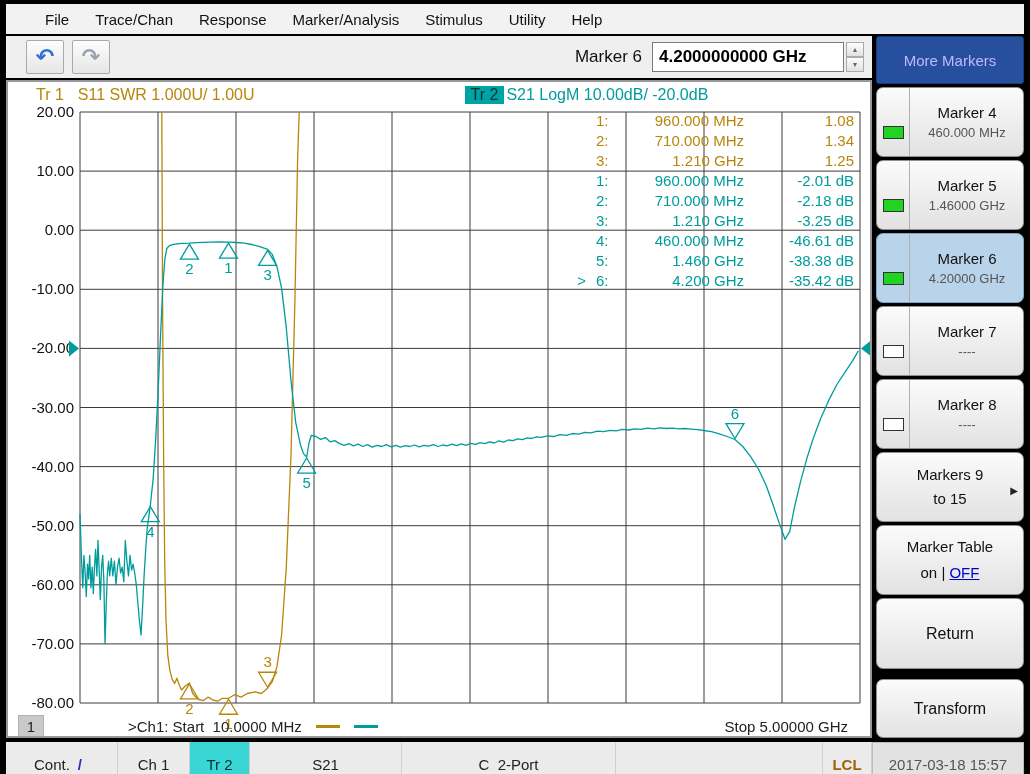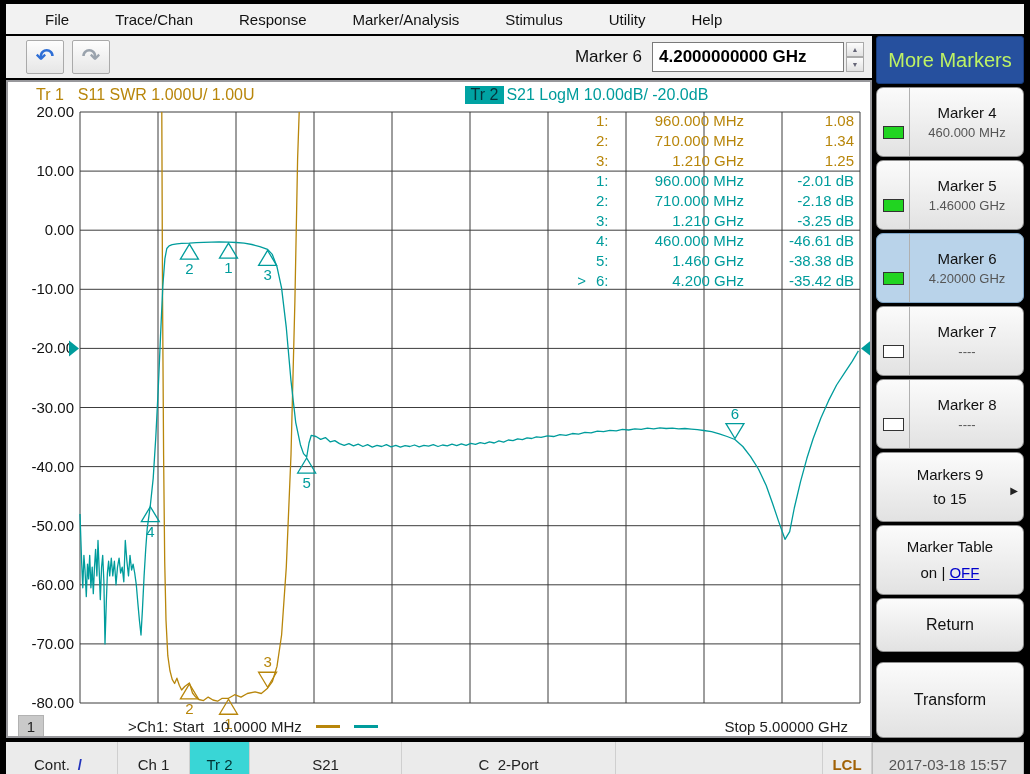--- a/index.html
+++ b/index.html
@@ -1,21 +1,21 @@
 <!DOCTYPE html>
 <html><head>
 <meta charset="utf-8">
 <style>
   html,body{margin:0;padding:0;background:#000;}
   *{box-sizing:border-box;}
   body{font-family:"Liberation Sans","DejaVu Sans",sans-serif;}
   .window{width:1030px;height:774px;background:#000;padding:4px 6px;position:relative;}
 
   
-  .menubar{height:30px;background:#f2f2f2;display:flex;align-items:center;padding-left:26px;margin-bottom:2px;gap:20px;}
+  .menubar{height:30px;background:#f2f2f2;display:flex;align-items:center;padding-left:26px;margin-bottom:2px;}
   .menu-item{font-size:15px;color:#111;padding:4px 13px;cursor:default;}
 
   
   .middle{display:flex;height:702px;}
   .left-col{width:866px;display:flex;flex-direction:column;}
 
   
   .toolbar{height:42px;background:#efefef;display:flex;align-items:center;padding:0 8px 0 20px;margin-bottom:2px;}
   .tool-btn{width:38px;height:34px;border:1px solid #aaa;background:linear-gradient(#fdfdfd,#e6e6e6);
     display:flex;align-items:center;justify-content:center;font-size:22px;line-height:1;margin-right:8px;border-radius:2px;}
@@ -41,36 +41,36 @@
 
   .stimulus-row{height:28px;display:flex;align-items:center;padding:0 10px;font-size:15px;color:#222;}
   .chan-box{width:26px;height:22px;background:#c9c9c9;border:1px solid #b2b2b2;color:#222;
     display:flex;align-items:center;justify-content:center;font-size:15px;}
   .stim-start{margin-left:84px;white-space:pre;}
   .legend-dash{display:inline-block;width:24px;height:0;border-top:3px solid;margin-left:14px;}
   .stim-stop{margin-left:auto;margin-right:12px;white-space:pre;}
 
   
   .sidebar{width:152px;margin-left:4px;display:flex;flex-direction:column;gap:3px;}
-  .more-markers{height:48px;background:#26509e;border:1px solid #173a78;border-radius:3px;color:#bef264;
-    font-size:20px;display:flex;align-items:center;justify-content:center;}
+  .more-markers{height:48px;background:#26509e;border:1px solid #173a78;border-radius:3px;color:#c4b5fd;
+    font-size:15px;display:flex;align-items:center;justify-content:center;}
   .side-btn{background:linear-gradient(#fbfbfb,#e2e2e2);border:1px solid #8f8f8f;border-radius:7px;
     position:relative;display:flex;flex-direction:column;align-items:center;justify-content:center;}
   .marker-btn{height:70px;padding-left:34px;}
   .marker-btn .btn-label{font-size:15px;color:#111;}
   .marker-btn .btn-value{font-size:13px;color:#555;margin-top:4px;}
   .led-zone{position:absolute;left:0;top:0;bottom:0;width:33px;border-right:1px solid #b0b0b0;}
   .led{position:absolute;left:6px;top:38px;width:21px;height:13px;border:1px solid #333;background:#fff;}
   .led.on{background:#21d421;}
   .marker-btn.active{background:#b9d3ea;border-color:#7fa6c9;}
   .two-line{height:70px;font-size:15px;color:#111;line-height:1.6;}
   .submenu-arrow{position:absolute;right:5px;top:30px;font-size:10px;color:#222;}
   .mt-line2{margin-top:2px;}
   .off-link{color:#0000cc;text-decoration:underline;}
-  .single-line{height:54px;font-size:16px;color:#111;}
+  .single-line{height:71px;font-size:16px;color:#111;}
   .sidebar-divider{height:4px;}
   .transform-btn{flex:1;font-size:16px;color:#111;}
 
   
   .statusbar{height:44px;margin-top:4px;background:#ebebeb;display:flex;align-items:center;font-size:15px;color:#222;}
   .sb-seg{height:100%;display:flex;align-items:center;justify-content:center;border-right:1px solid #cfcfcf;white-space:pre;}
   .sb-cont{width:112px;justify-content:flex-start;padding-left:28px;}
   .sb-slash{color:#2233bb;font-weight:bold;margin-left:8px;}
   .sb-ch{width:72px;}
   .sb-tr{width:60px;background:#39d6d6;color:#033;}

